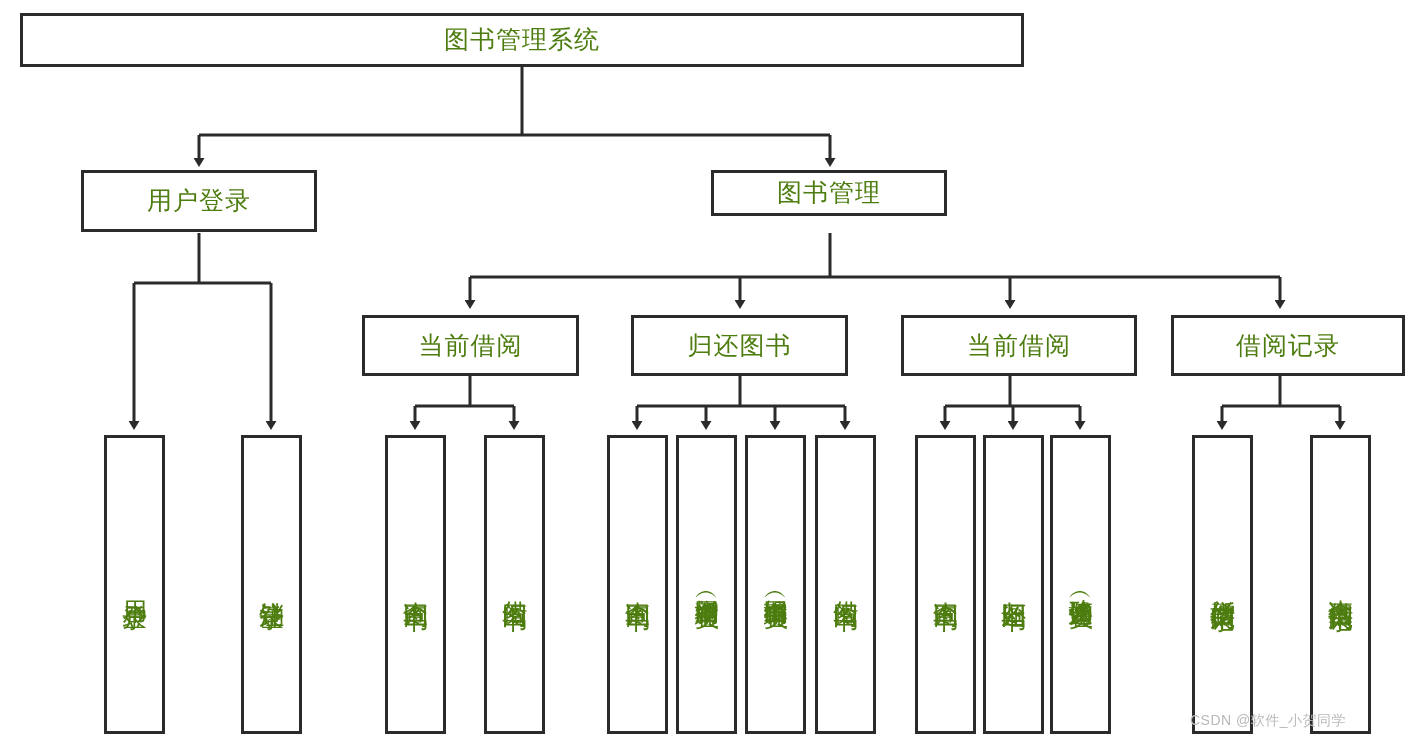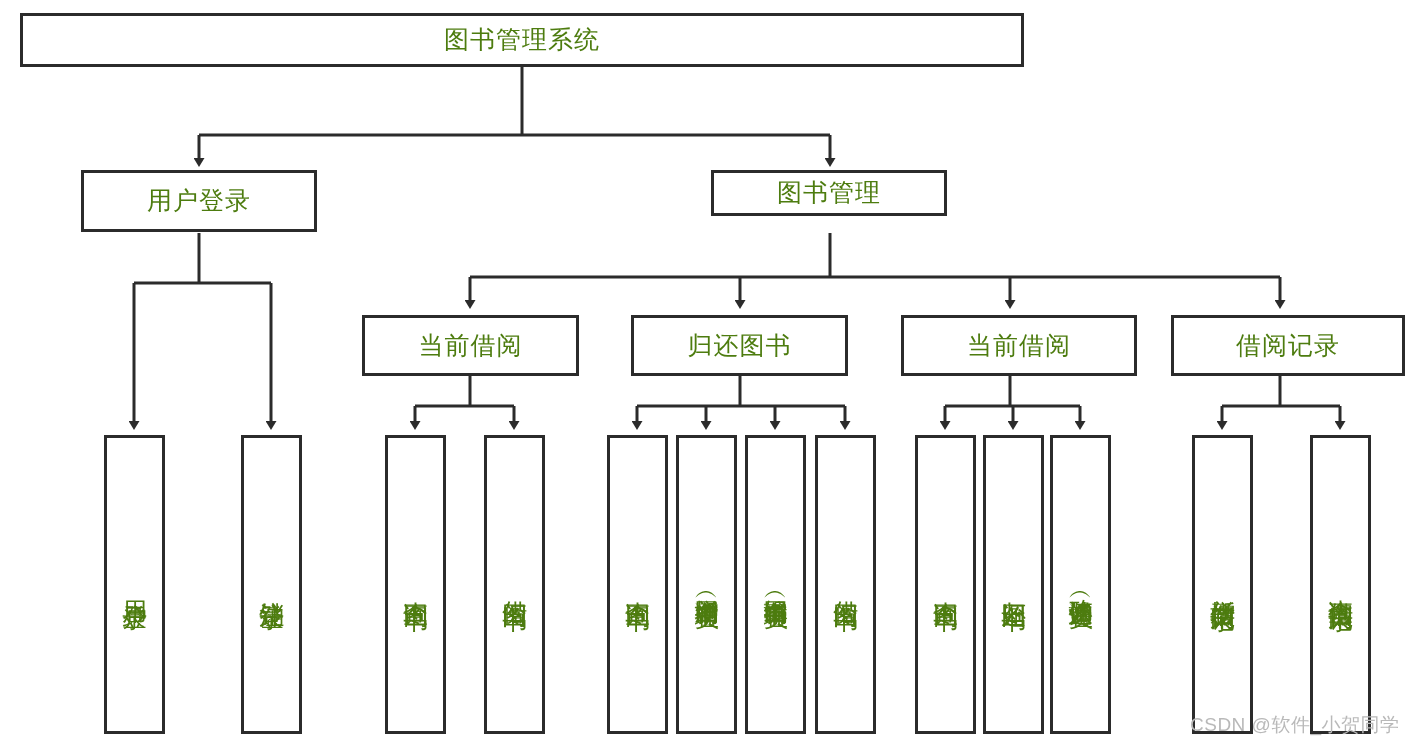--- a/index.html
+++ b/index.html
@@ -51,21 +51,21 @@
     left: 0;
     top: 0;
     width: 1405px;
     height: 747px;
     pointer-events: none;
   }
   .watermark {
     position: absolute;
     left: 1190px;
     top: 712px;
-    font-size: 19px;
+    font-size: 14px;
     color: #b9b9b9;
     white-space: nowrap;
     letter-spacing: 0.5px;
   }
 </style>
 </head>
 <body>
 
 <div id="canvas">
 

